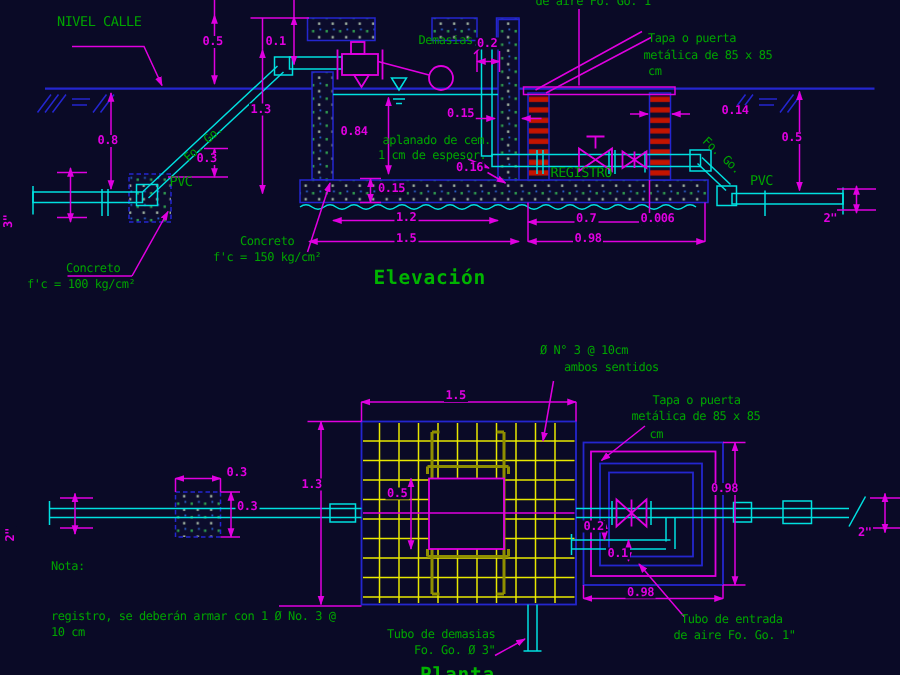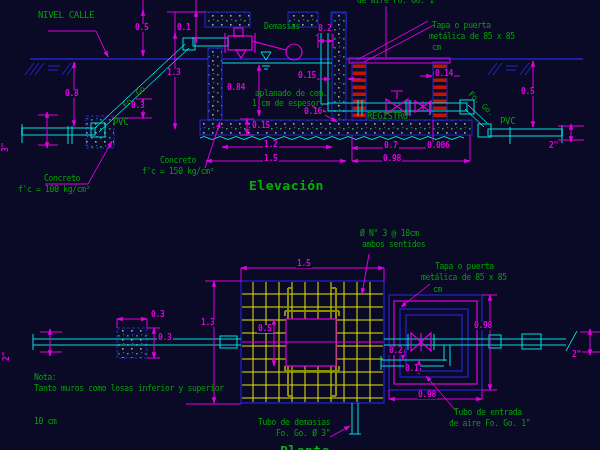--- a/index.html
+++ b/index.html
@@ -215,69 +215,69 @@
 </svg>
 
 <span class="lbl grn9" style="left:38px;top:11px">NIVEL CALLE</span>
 <span class="lbl dim" style="left:134px;top:24px">0.5</span>
 <span class="lbl dim" style="left:176px;top:24px">0.1</span>
 <span class="lbl dim" style="left:166px;top:69px">1.3</span>
 <span class="lbl dim" style="left:64px;top:90px">0.8</span>
 <span class="lbl dim" style="left:130px;top:102px">0.3</span>
 <span class="lbl grn9" style="left:113px;top:118px">PVC</span>
 <span class="lbl grn rfog" style="left:120px;top:92px">Fo. Go.</span>
-<span class="lbl grn" style="left:264px;top:23px">Demasias</span>
+<span class="lbl grn" style="left:279px;top:23px">Demasias</span>
 <span class="lbl dim" style="left:317px;top:25px">0.2</span>
 <span class="lbl dim" style="left:226px;top:84px">0.84</span>
 <span class="lbl grn" style="left:255px;top:90px">aplanado de cem.</span>
 <span class="lbl grn" style="left:252px;top:100px">1 cm de espesor.</span>
 <span class="lbl dim" style="left:297px;top:72px">0.15</span>
 <span class="lbl dim" style="left:303px;top:108px">0.16</span>
 <span class="lbl dim" style="left:251px;top:122px">0.15</span>
 <span class="lbl dim" style="left:263px;top:141px">1.2</span>
 <span class="lbl dim" style="left:263px;top:155px">1.5</span>
 <span class="lbl grn9" style="left:367px;top:112px">REGISTRO</span>
 <span class="lbl dim" style="left:383px;top:142px">0.7</span>
 <span class="lbl dim" style="left:426px;top:142px">0.006</span>
 <span class="lbl dim" style="left:382px;top:155px">0.98</span>
-<span class="lbl dim" style="left:434px;top:70px">0.14</span>
+<span class="lbl dim" style="left:480px;top:70px">0.14</span>
 <span class="lbl grn" style="left:432px;top:22px">Tapa o puerta</span>
 <span class="lbl grn" style="left:429px;top:33px">metálica de 85 x 85</span>
 <span class="lbl grn" style="left:432px;top:44px">cm</span>
 <span class="lbl grn" style="left:357px;top:-3px">de aire Fo. Go. 1"</span>
 <span class="lbl dim" style="left:520px;top:88px">0.5</span>
 <span class="lbl grn rfog2" style="left:465px;top:100px">Fo. Go.</span>
 <span class="lbl grn9" style="left:500px;top:117px">PVC</span>
 <span class="lbl dim" style="left:548px;top:142px">2"</span>
 <span class="lbl dim rotl" style="left:2px;top:153px">3"</span>
 <span class="lbl grn" style="left:160px;top:157px">Concreto</span>
 <span class="lbl grn" style="left:142px;top:168px">f'c = 150 kg/cm²</span>
 <span class="lbl grn" style="left:44px;top:175px">Concreto</span>
 <span class="lbl grn" style="left:18px;top:186px">f'c = 100 kg/cm²</span>
 <span class="lbl ttl" style="left:249px;top:179px">Elevación</span>
 
 <span class="lbl grn" style="left:360px;top:230px">Ø N° 3 @ 10cm</span>
-<span class="lbl grn" style="left:362px;top:241px">ambos sentidos</span>
+<span class="lbl grn" style="left:376px;top:241px">ambos sentidos</span>
 <span class="lbl dim" style="left:296px;top:260px">1.5</span>
 <span class="lbl grn" style="left:435px;top:263px">Tapa o puerta</span>
 <span class="lbl grn" style="left:421px;top:274px">metálica de 85 x 85</span>
 <span class="lbl grn" style="left:433px;top:286px">cm</span>
 <span class="lbl dim" style="left:200px;top:319px">1.3</span>
 <span class="lbl dim" style="left:257px;top:325px">0.5</span>
 <span class="lbl dim" style="left:150px;top:311px">0.3</span>
 <span class="lbl dim" style="left:157px;top:334px">0.3</span>
 <span class="lbl dim rotl" style="left:3px;top:362px">2"</span>
 <span class="lbl dim" style="left:388px;top:347px">0.2</span>
 <span class="lbl dim" style="left:404px;top:365px">0.1</span>
 <span class="lbl dim" style="left:473px;top:322px">0.98</span>
 <span class="lbl dim" style="left:417px;top:391px">0.98</span>
 <span class="lbl dim" style="left:571px;top:351px">2"</span>
 <span class="lbl grn" style="left:454px;top:409px">Tubo de entrada</span>
 <span class="lbl grn" style="left:449px;top:420px">de aire Fo. Go. 1"</span>
 <span class="lbl grn" style="left:258px;top:419px">Tubo de demasias</span>
 <span class="lbl grn" style="left:276px;top:430px">Fo. Go. Ø 3"</span>
 
 <span class="lbl grn" style="left:34px;top:374px">Nota:</span>
-<span class="lbl grn" style="left:34px;top:385px">Tanto muros como losas inferior y superior</span>
+<span class="lbl grn" style="left:34px;top:407px">registro, se deberán armar con 1 Ø No. 3 @</span>
 <span class="lbl grn" style="left:34px;top:418px">10 cm</span>
 <span class="lbl ttl" style="left:280px;top:444px">Planta</span>
 
 </div>
 
 </body></html>

